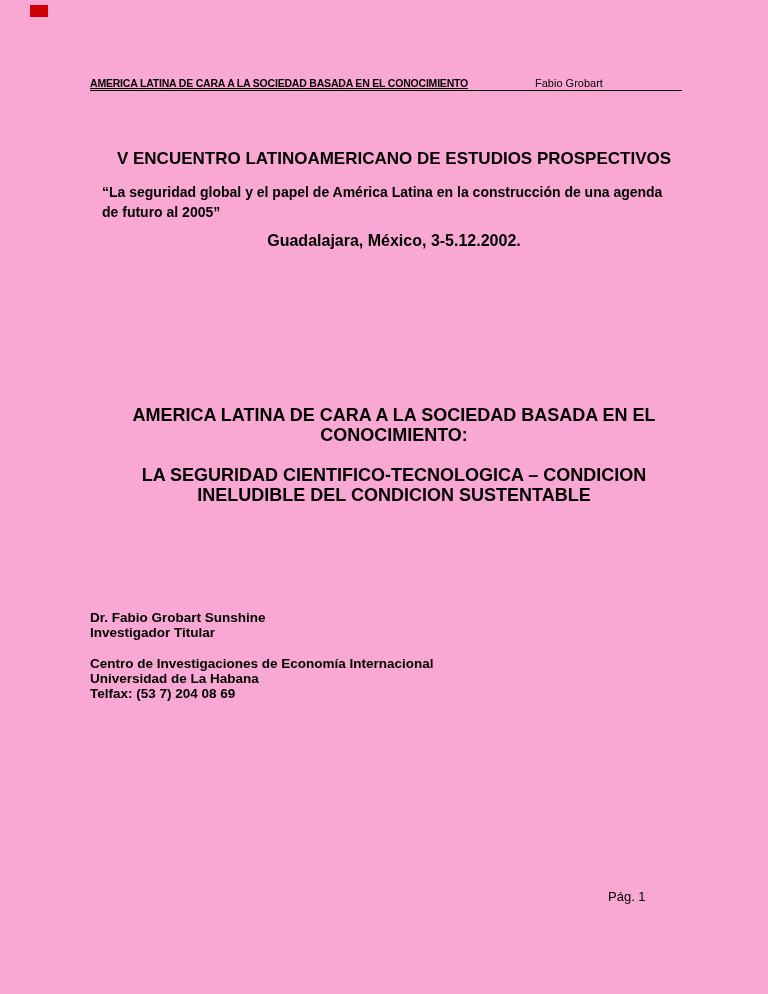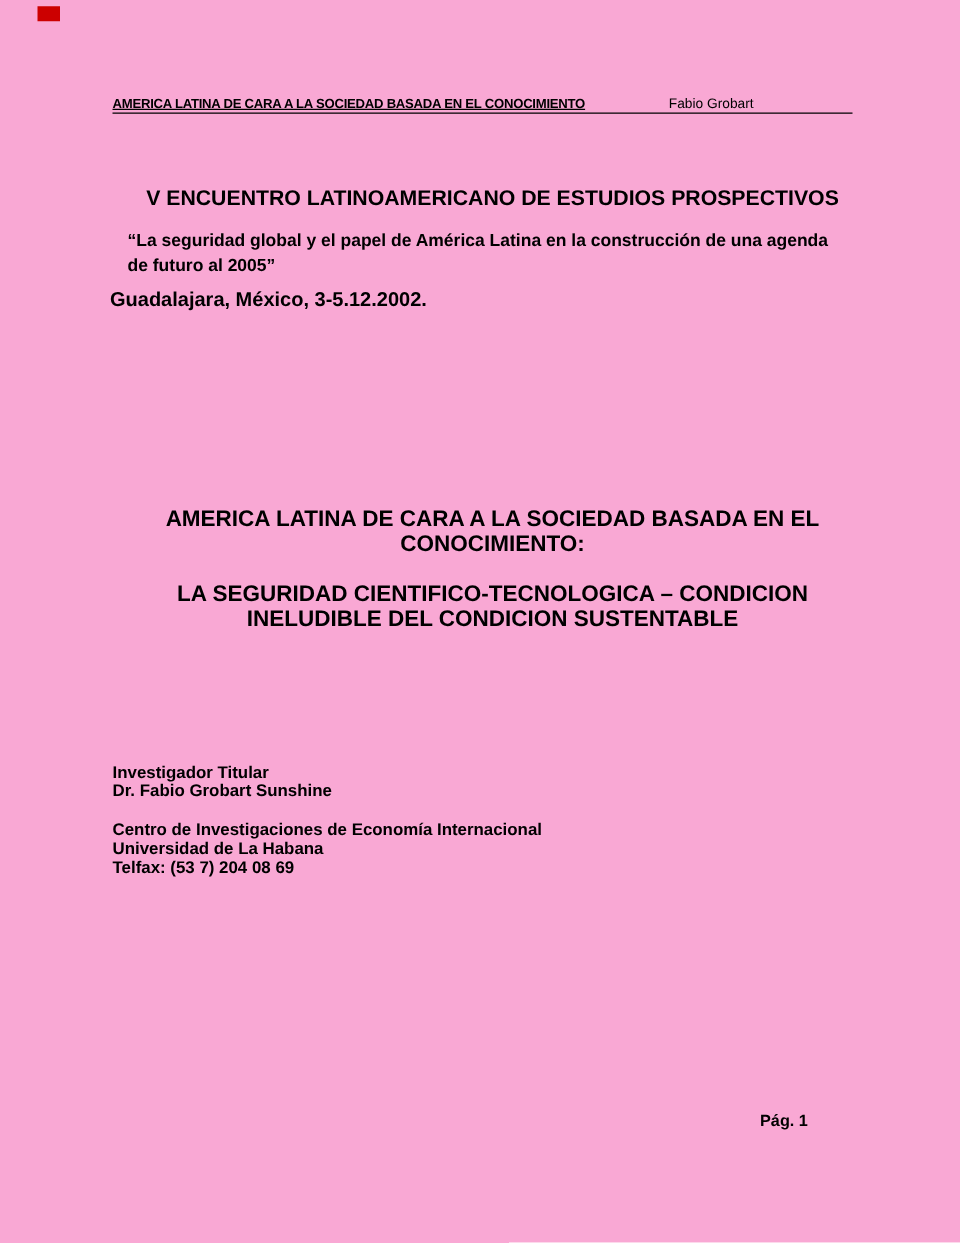--- a/index.html
+++ b/index.html
@@ -65,21 +65,21 @@
     text-align: left;
     font-size: 14px;
     font-weight: bold;
     line-height: 19.5px;
   }
   .event-date {
     position: absolute;
     left: 88px;
     top: 231px;
     width: 612px;
-    text-align: left;
+    text-align: center;
     font-size: 16px;
     font-weight: bold;
     line-height: 19px;
   }
   .doc-title {
     position: absolute;
     left: 88px;
     top: 406px;
     width: 612px;
     text-align: center;
@@ -110,21 +110,21 @@
   .email-link {
     color: #0000ff;
     font-weight: normal;
     text-decoration: underline;
   }
   .page-footer {
     position: absolute;
     left: 608px;
     top: 889px;
     font-size: 13px;
-    font-weight: bold;
+    font-weight: normal;
     line-height: 15px;
   }
 </style>
 </head>
 <body>
 
 <div class="page">
 
   <div class="red-marker"></div>
 
@@ -137,22 +137,22 @@
 
   <div class="event-theme">“La seguridad global y el papel de América Latina en la construcción de una agenda de futuro al 2005”</div>
 
   <div class="event-date">Guadalajara, México, 3-5.12.2002.</div>
 
   <div class="doc-title">AMERICA LATINA DE CARA A LA SOCIEDAD BASADA EN EL CONOCIMIENTO:</div>
 
   <div class="doc-subtitle">LA SEGURIDAD CIENTIFICO-TECNOLOGICA – CONDICION INELUDIBLE DEL CONDICION SUSTENTABLE</div>
 
   <div class="author-block">
+    <div>Dr. Fabio Grobart Sunshine</div>
     <div>Investigador Titular</div>
-    <div>Dr. Fabio Grobart Sunshine</div>
     <div class="gap"></div>
     <div>Centro de Investigaciones de Economía Internacional</div>
     <div>Universidad de La Habana</div>
     <div>Telfax: (53 7) 204 08 69</div>
   </div>
 
   <div class="page-footer">Pág. 1</div>
 
 </div>
 

